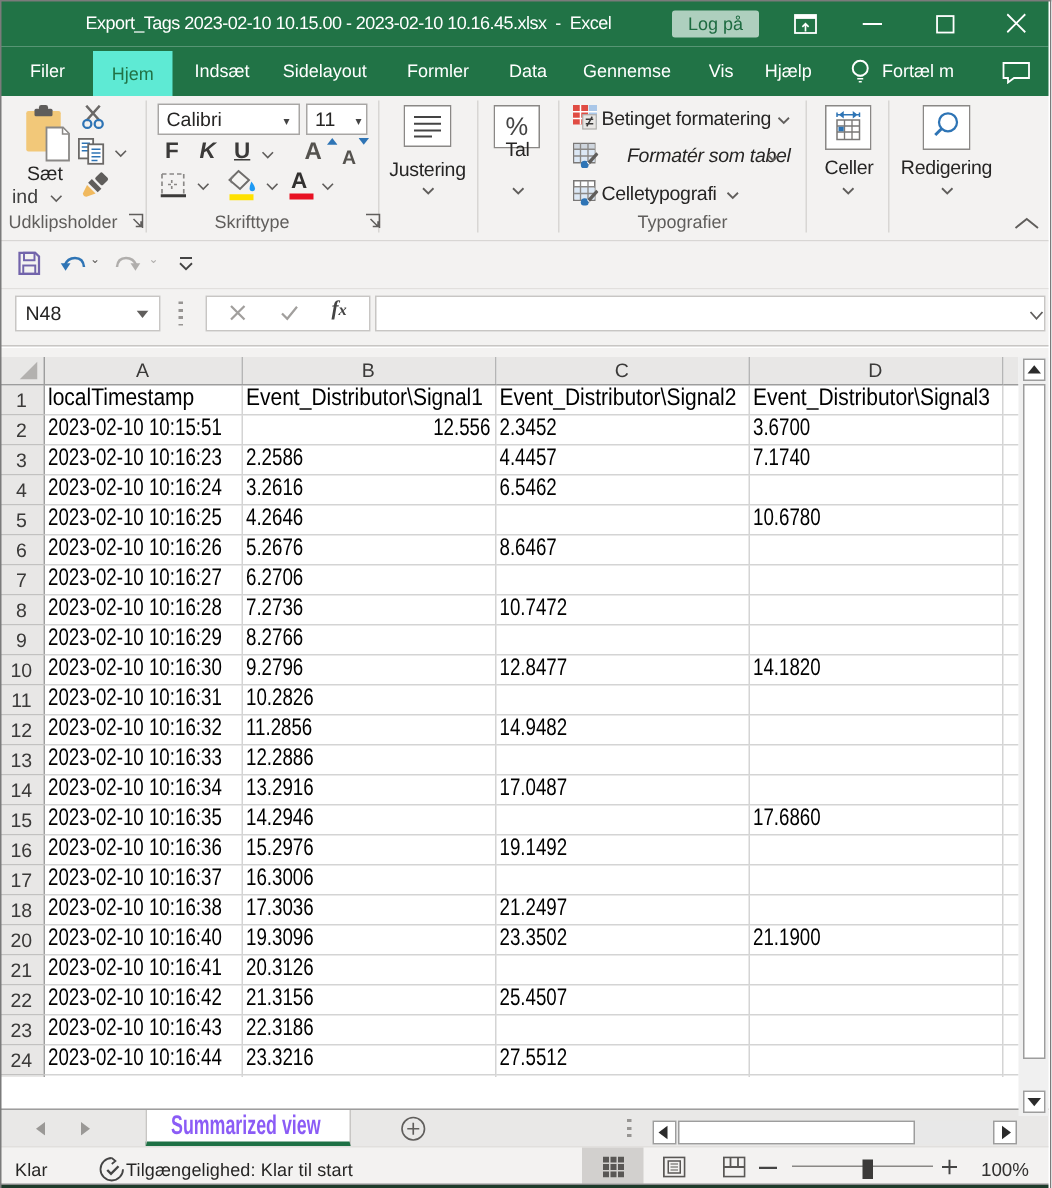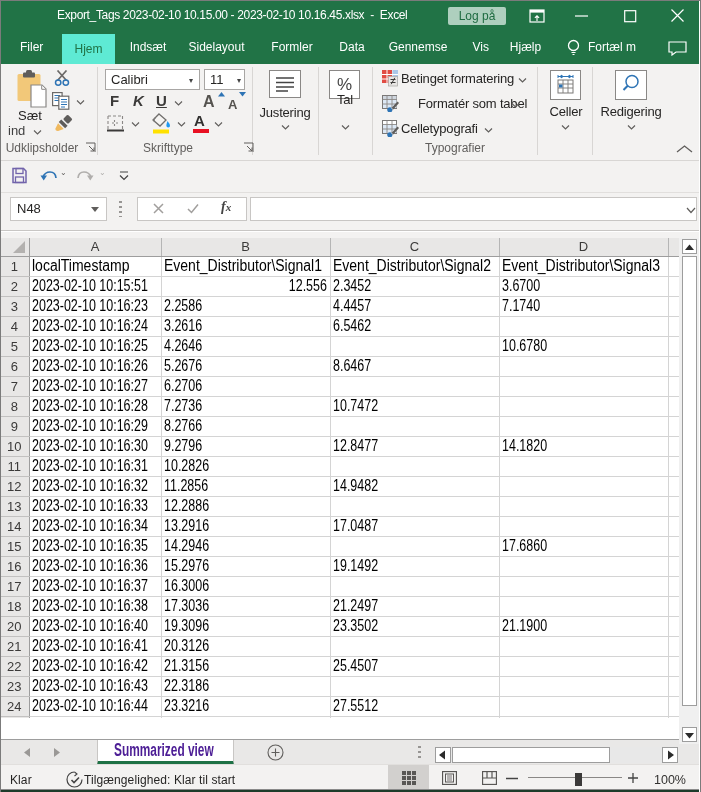--- a/index.html
+++ b/index.html
@@ -42,21 +42,21 @@
 .sn,.sh { display:inline-block; transform-origin:0 60%; white-space:nowrap; }
 .sn { transform:scaleX(0.78); }
 .sh { transform:scaleX(0.875); }
 .r { transform-origin:100% 60%; }
 .num { text-align:right; padding-right:3px; }
 
 
 .sbtn { position:absolute; background:#fff; border:1px solid #9d9d9d; }
 #vsb { left:679px; top:238px; width:20px; height:506px; background:#f0f0f0; z-index:5; }
 #tabbar { left:0; top:739px; width:699px; height:25px; background:#e9e8e7; border-top:1px solid #9d9d9d; }
-#sheettab { position:absolute; left:97px; top:0px; width:137px; height:25px; background:#fff; border-left:1px solid #c8c6c4; border-right:1px solid #c8c6c4; border-bottom:4px solid #1e7145; color:#4c1d95; font-weight:bold; font-size:18px; text-align:left; line-height:20px; }
+#sheettab { position:absolute; left:97px; top:0px; width:137px; height:25px; background:#fff; border-left:1px solid #c8c6c4; border-right:1px solid #c8c6c4; border-bottom:4px solid #1e7145; color:#8b5cf6; font-weight:bold; font-size:18px; text-align:left; line-height:20px; }
 #sheettab span { display:inline-block; margin-left:16px; transform:scaleX(0.66); transform-origin:0 50%; white-space:nowrap; }
 #statusbar { left:0; top:764px; width:699px; height:25px; background:#f3f2f1; border-top:1px solid #e1dfdd; font-size:12px; color:#323130; }
 #statusbar .t13 { font-size:12px; letter-spacing:0.1px; color:#262524; }
 #botline { left:0; top:789px; width:699px; height:1px; background:#8a8a8a; }
 #botdark { left:0; top:790px; width:699px; height:2px; background:#1d3b2a; }
 </style>
 </head>
 <body>
 <div id="win"></div>
 <div class="abs" id="titlebar">
@@ -214,21 +214,21 @@
   </svg>
 <svg class="abs" style="left:382px;top:95px" width="17" height="17">
   <rect x="0.5" y="0.5" width="14" height="13" fill="#fff" stroke="#7a7877"></rect>
   <rect x="1" y="1" width="13.5" height="3.5" fill="#cfd6de"></rect>
   <rect x="1" y="5" width="13.5" height="8" fill="#dce8f5"></rect>
   <path d="M0.5 4.5 h14 M0.5 9 h14 M5 0.5 v13 M10 0.5 v13" stroke="#8a8886" stroke-width="0.9" fill="none"></path>
   <path d="M15.5 6.5 L9.5 13 L8.2 16 L11 14.8 L17 8 Z" fill="#5f5d5b"></path>
   <circle cx="7.8" cy="14.8" r="2.6" fill="#2e74b5"></circle>
   <path d="M9.5 13 L11 14.8" stroke="#fff" stroke-width="0.7"></path>
 </svg>
-<div class="abs rtext" style="left:418px;top:96px;">Formatér som tabel</div>
+<div class="abs rtext" style="left:418px;top:96px;font-style:italic;">Formatér som tabel</div>
 <svg class="abs" style="left:511px;top:102px" width="9" height="7">
     <path d="M1 1.5 L4.5 5 L8 1.5" stroke="#605e5c" stroke-width="1.2" fill="none"></path>
   </svg>
 <svg class="abs" style="left:382px;top:120px" width="17" height="17">
   <rect x="0.5" y="0.5" width="14" height="13" fill="#fff" stroke="#7a7877"></rect>
   <rect x="1" y="5" width="13.5" height="8" fill="#dce8f5"></rect>
   <path d="M0.5 4.5 h14 M0.5 9 h14 M5 0.5 v13 M10 0.5 v13" stroke="#8a8886" stroke-width="0.9" fill="none"></path>
   <path d="M15.5 6.5 L9.5 13 L8.2 16 L11 14.8 L17 8 Z" fill="#5f5d5b"></path>
   <circle cx="7.8" cy="14.8" r="2.6" fill="#2e74b5"></circle>
   <path d="M9.5 13 L11 14.8" stroke="#fff" stroke-width="0.7"></path>

